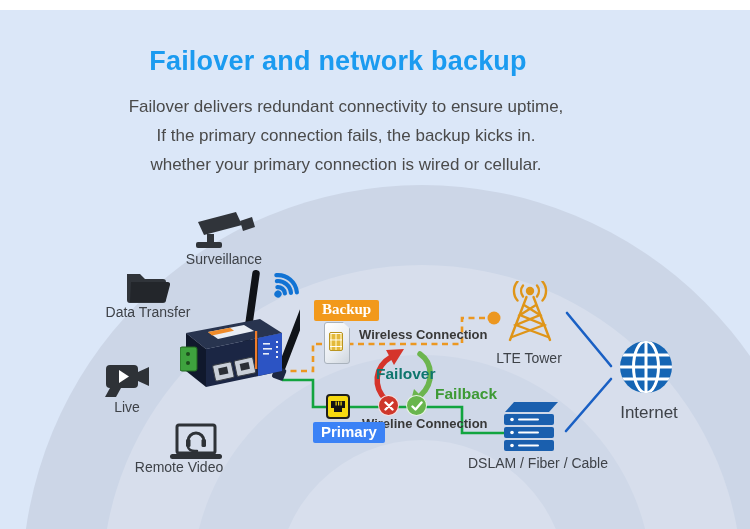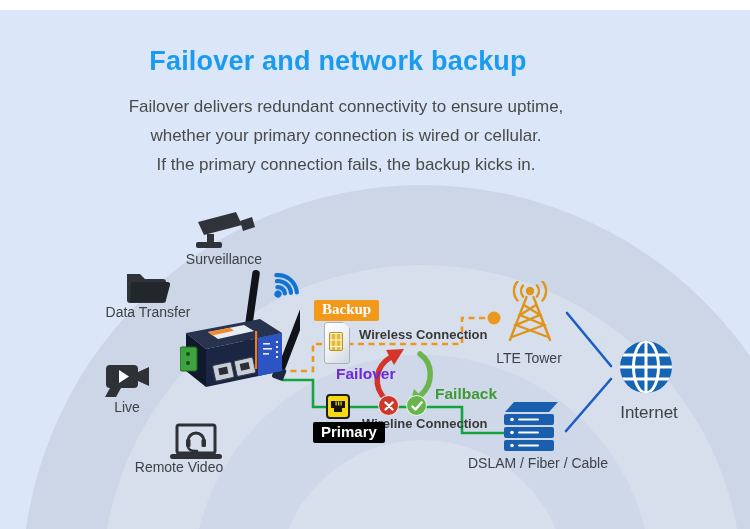--- a/index.html
+++ b/index.html
@@ -29,28 +29,28 @@
 
   .label {
     position:absolute; transform:translateX(-50%); white-space:nowrap;
     font-size:14px; color:#3e4248;
   }
   .label.big { font-size:17px;text-align:right; }
   .conn-label {
     position:absolute; white-space:nowrap; font-size:13px; font-weight:700; color:#383838;
   }
   .flow-word { position:absolute; white-space:nowrap; font-size:15.5px; font-weight:700; }
-  .flow-word.failover { color:#6d28d9; }
+  .flow-word.failover { color:#0f766e;margin-left:40px; }
   .flow-word.failback { color:#3e9a35;text-align:center; }
   .badge {
     position:absolute; color:#ffffff; font-weight:700; font-size:15px;
     padding:1px 8px 3px; border-radius:2px; white-space:nowrap;
   }
   .badge.backup  { background:#f2991b;font-family:Liberation Serif, serif; }
-  .badge.primary { background:#000000; }
+  .badge.primary { background:#3b82f6; }
 
   
   .sim {
     position:absolute; left:324px; top:322px; width:26px; height:42px;
     background:linear-gradient(135deg,#ffffff 0%,#e9edf2 60%,#cfd6de 100%);
     border:1px solid #a9b2bc; border-radius:3px;
     clip-path:polygon(0 0, 72% 0, 100% 16%, 100% 100%, 0 100%);
   }
   .sim .chip {
     position:absolute; left:4px; top:9px; width:14px; height:19px; border-radius:2px;
@@ -82,22 +82,22 @@
 
   <div class="arc arc1"></div>
   <div class="arc arc2"></div>
   <div class="arc arc3"></div>
   <div class="arc arc4"></div>
   <div class="topbar"></div>
 
   <div class="title">Failover and network backup</div>
   <div class="intro">
     <div>Failover delivers redundant connectivity to ensure uptime,</div>
+    <div>If the primary connection fails, the backup kicks in.</div>
     <div>whether your primary connection is wired or cellular.</div>
-    <div>If the primary connection fails, the backup kicks in.</div>
   </div>
 
   <svg class="abs" style="left:0;top:0" width="750" height="529" viewBox="0 0 750 529">
 
     <polyline points="280,371 313,371 313,344 462,344 462,318 486,318" fill="none" stroke="#ec9720" stroke-width="2.6" stroke-dasharray="6 4.5"></polyline>
     <circle cx="494" cy="318" r="6.5" fill="#ec9720"></circle>
 
     <polyline points="282,380 313,380 313,407 462,407 462,433 512,433" fill="none" stroke="#12a43f" stroke-width="2.6"></polyline>
 
     <line x1="567" y1="313" x2="611" y2="366" stroke="#1a60c4" stroke-width="2.6" stroke-linecap="round"></line>

